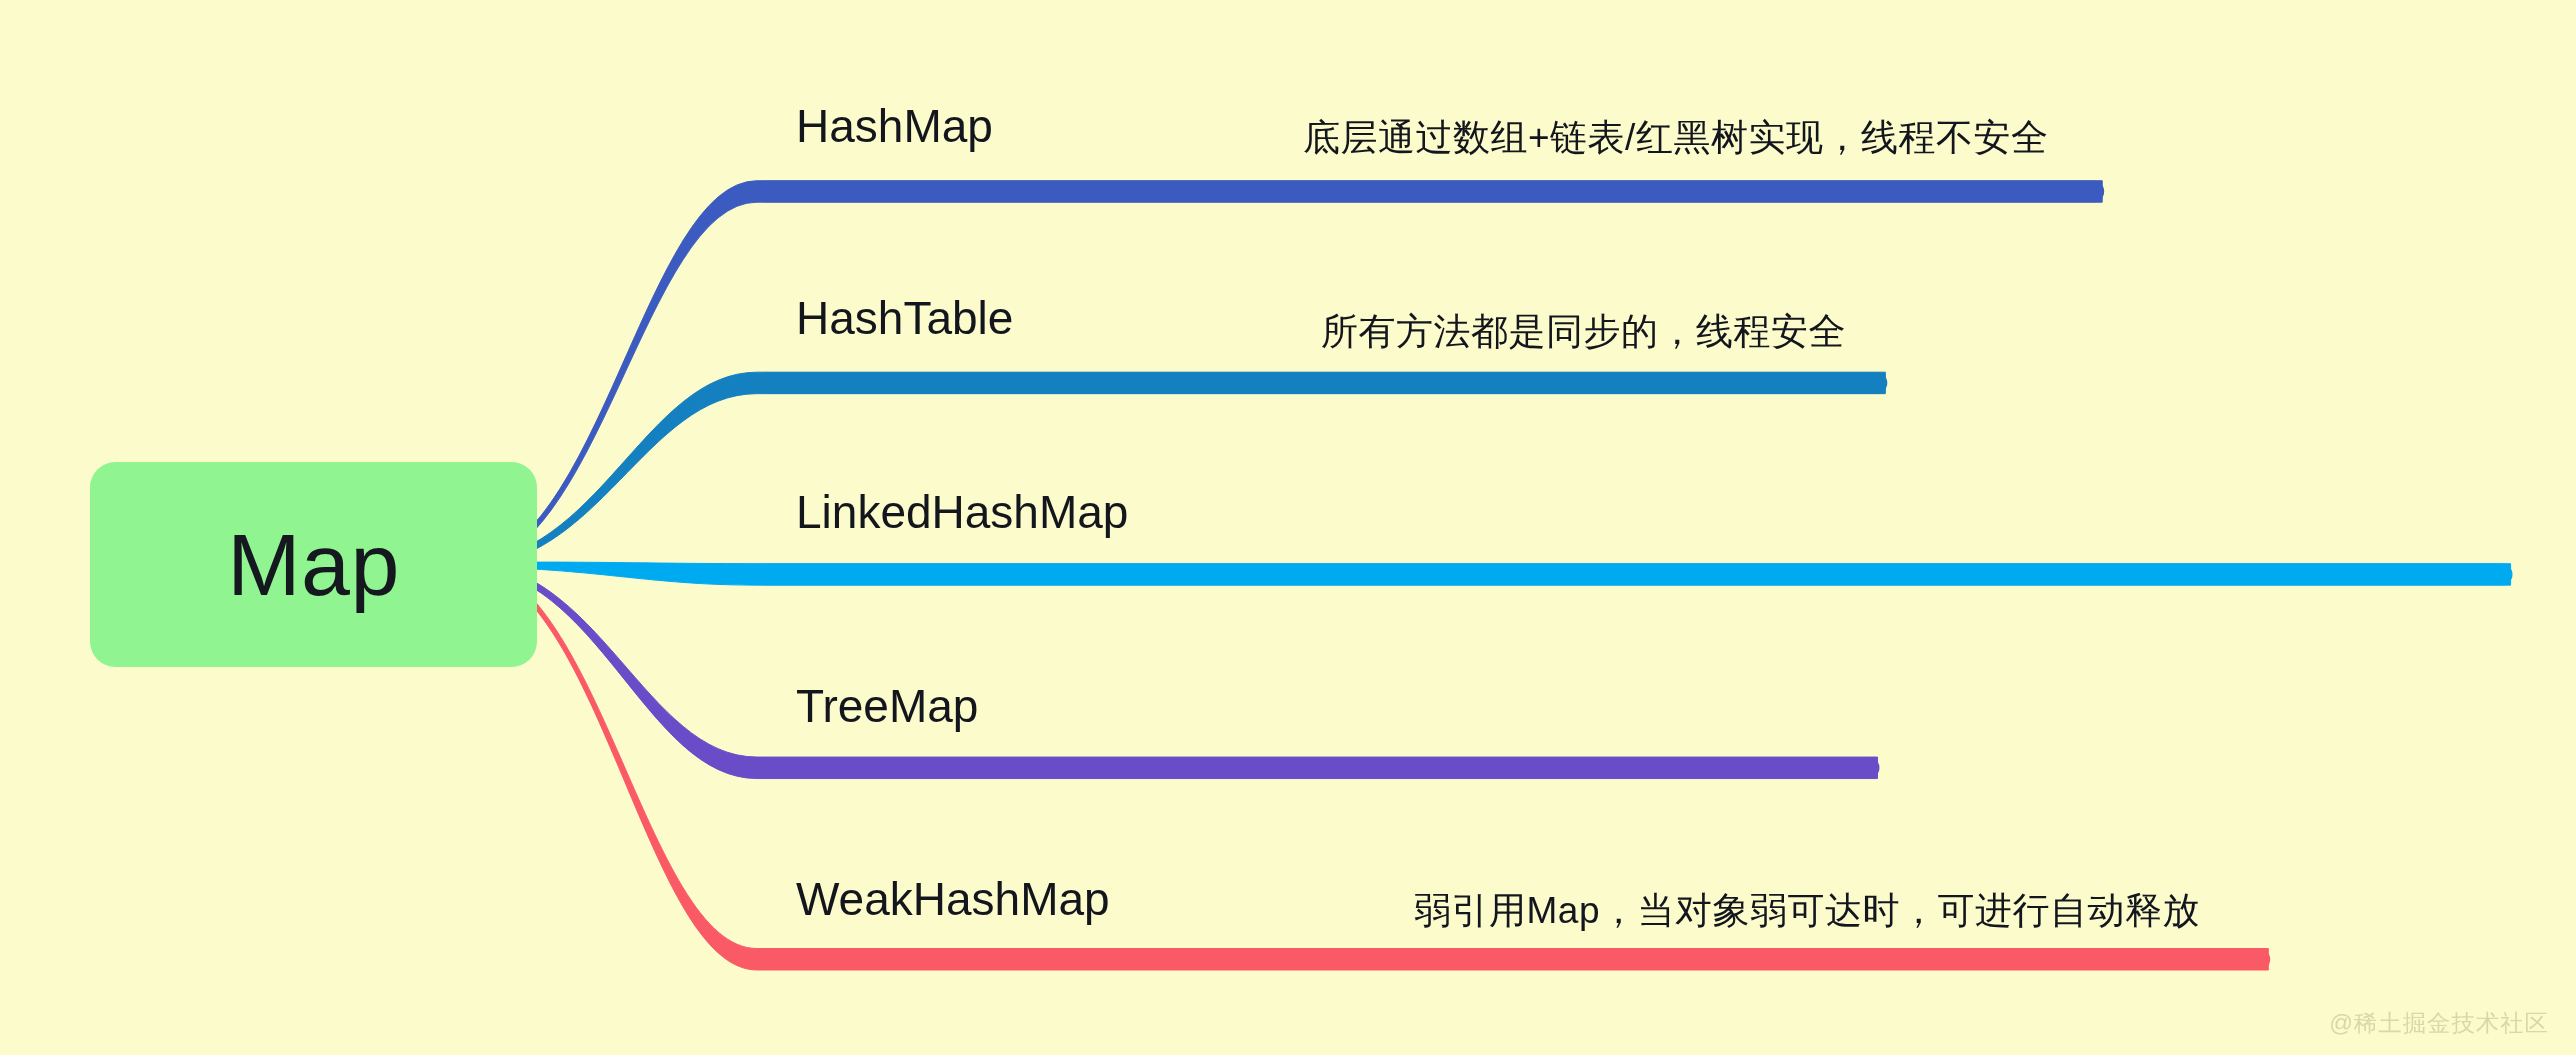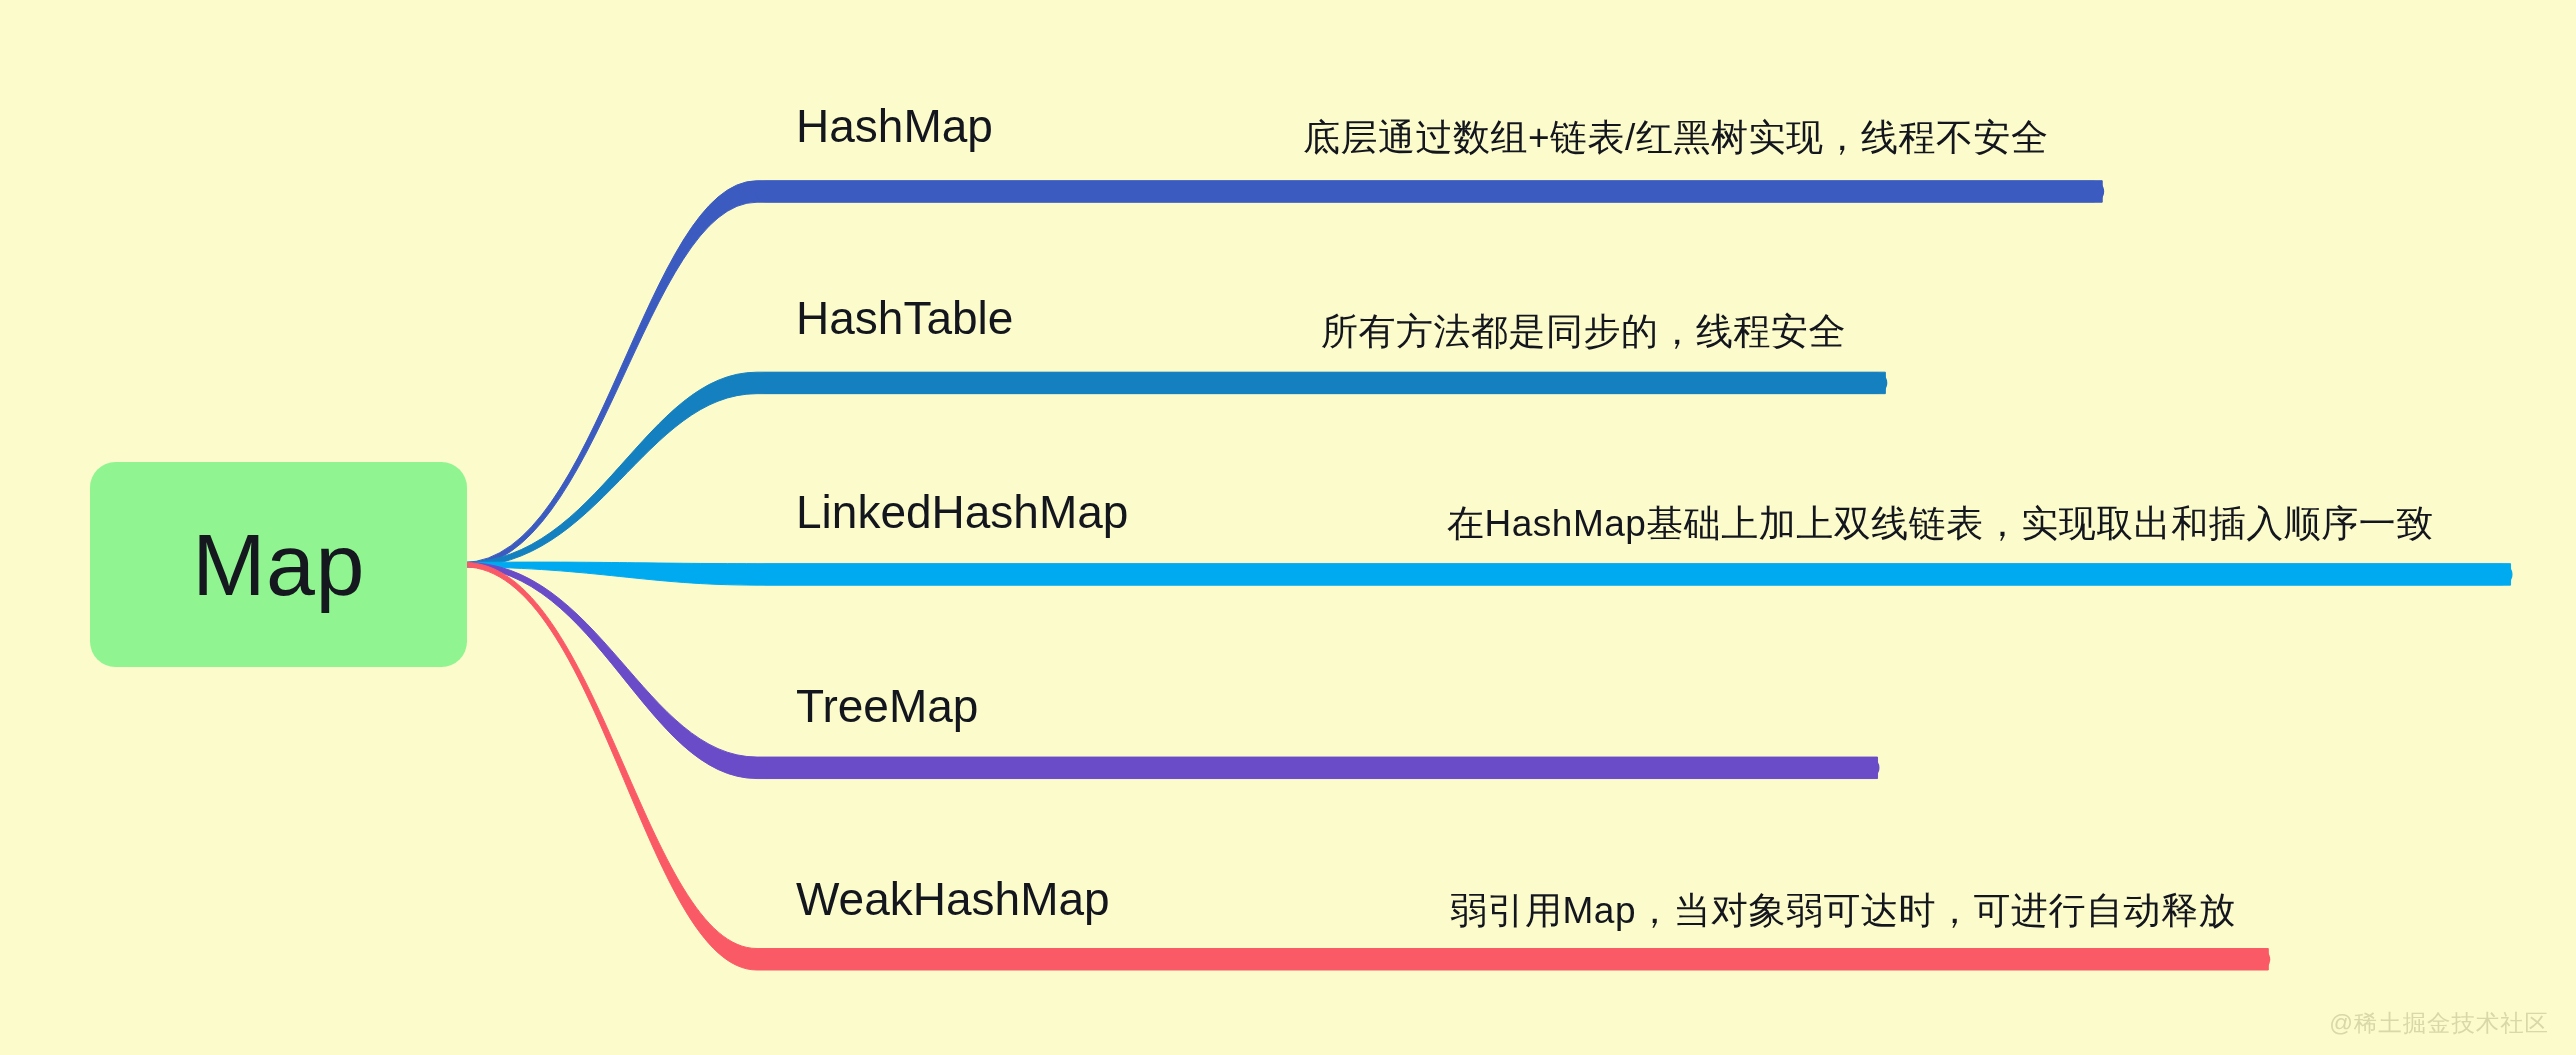--- a/index.html
+++ b/index.html
@@ -22,21 +22,21 @@
     position: absolute;
     left: 0;
     top: 0;
     width: 2576px;
     height: 1055px;
   }
   .root-node {
     position: absolute;
     left: 90px;
     top: 462px;
-    width: 377px;
+    width: 447px;
     height: 205px;
     background: #90f591;
     border-radius: 25.4px;
     display: flex;
     align-items: center;
     justify-content: center;
     box-sizing: border-box;
   }
   .root-label {
     font-size: 88px;
@@ -103,23 +103,22 @@
     <span class="root-label">Map</span>
   </div>
 
   <div class="branch-title" style="left: 796px; top: 103px;">HashMap</div>
   <div class="branch-desc" style="left: 1303px; top: 119px;">底层通过数组+链表/红黑树实现，线程不安全</div>
 
   <div class="branch-title" style="left: 796px; top: 295px;">HashTable</div>
   <div class="branch-desc" style="left: 1321px; top: 313px;">所有方法都是同步的，线程安全</div>
 
   <div class="branch-title" style="left: 796px; top: 489px;">LinkedHashMap</div>
-  <div class="branch-desc" style="left: 1447px; top: 505px;">在HashMap基础上加上双线链表，实现取出和插入顺序一致</div>
 
   <div class="branch-title" style="left: 796px; top: 683px;">TreeMap</div>
 
   <div class="branch-title" style="left: 796px; top: 876px;">WeakHashMap</div>
-  <div class="branch-desc" style="left: 1414px; top: 892px; margin-left: 36px;">弱引用Map，当对象弱可达时，可进行自动释放</div>
+  <div class="branch-desc" style="left: 1414px; top: 892px;">弱引用Map，当对象弱可达时，可进行自动释放</div>
 
   <div class="watermark">@稀土掘金技术社区</div>
 
 </div>
 
 
 </body></html>

